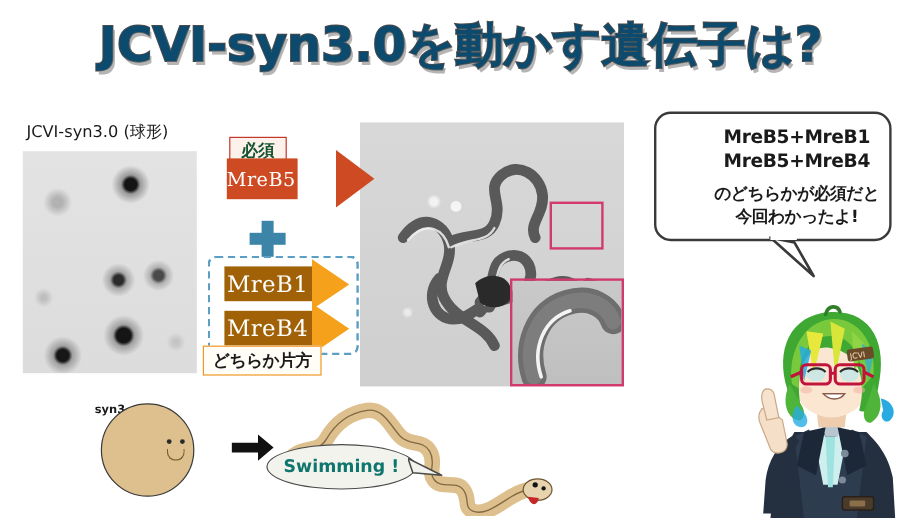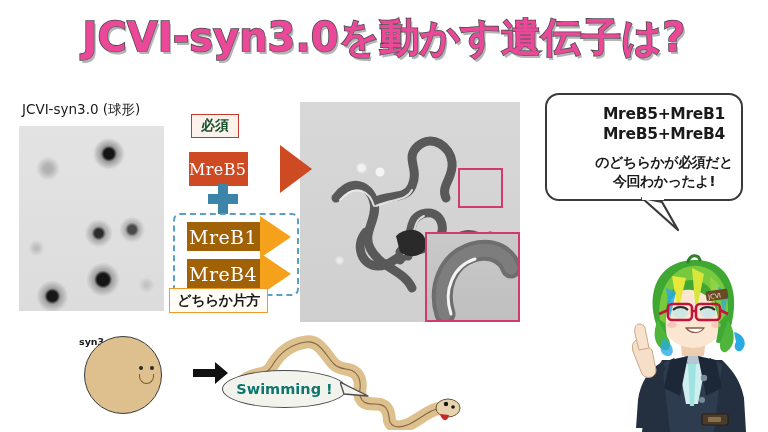--- a/index.html
+++ b/index.html
@@ -8,21 +8,21 @@
     font-family:"Liberation Sans","DejaVu Sans",sans-serif;
     background:#ffffff;
   }
   .stage{position:absolute;left:0;top:0;width:768px;height:432px;}
 
   
   .title{
     position:absolute;left:0;top:10px;width:768px;text-align:center;
     font-family:"DejaVu Sans","Liberation Sans",sans-serif;
     font-size:40px;font-weight:bold;letter-spacing:0px;
-    color:#ec4899;
+    color:#0c4a6e;
     -webkit-text-stroke:1.6px #4a4a4a;
     paint-order:stroke fill;
     text-shadow:2px 3px 0 rgba(120,120,120,.55);
     white-space:nowrap;
   }
 
   
   .cap{
     position:absolute;font-size:13.5px;color:#1a1a1a;white-space:nowrap;
     font-family:"DejaVu Sans","Liberation Sans",sans-serif;
@@ -74,21 +74,21 @@
     left:169px;top:288px;width:99px;height:25px;border:1.6px solid #f0982a;
     background:#fffdf5;font-size:14px;color:#1a1a1a;letter-spacing:-0.5px;
   }
 
   .arrow{position:absolute;display:flex;align-items:center;}
   .arrow .body{height:100%;display:flex;align-items:center;justify-content:center;
     color:#fff;font-family:"DejaVu Serif","Liberation Serif",serif;font-size:16px;
     letter-spacing:.4px;box-sizing:border-box;padding-right:2px;}
   .arrow .head{width:0;height:0;border-style:solid;}
 
-  .arrow-mreb5{left:189px;top:152px;width:104px;height:34px;gap:33px;}
+  .arrow-mreb5{left:189px;top:132px;width:104px;height:34px;gap:33px;}
   .arrow-mreb5 .body{width:72px;background:#ce4a22;}
   .arrow-mreb5 .head{border-width:24px 0 24px 32px;border-color:transparent transparent transparent #ce4a22;margin-left:-1px;}
 
   .arrow-o{height:29px;}
   .arrow-mreb1{left:187px;top:222px;width:105px;}
   .arrow-mreb4{left:187px;top:259px;width:105px;}
   .arrow-o .body{width:74px;background:#a16207;font-size:19px;}
   .arrow-o .head{border-width:21px 0 21px 31px;border-color:transparent transparent transparent #f5a11b;margin-left:-1px;}
 
   .plus{position:absolute;left:208px;top:184px;width:30px;height:30px;}

